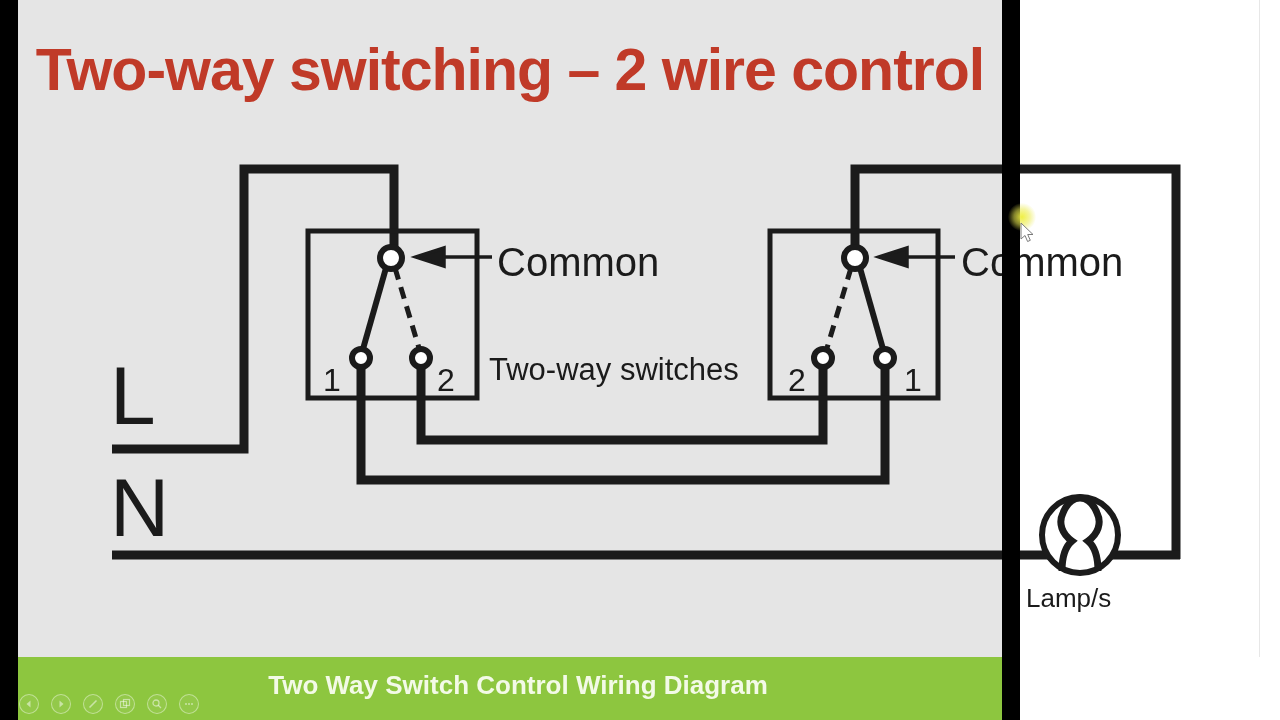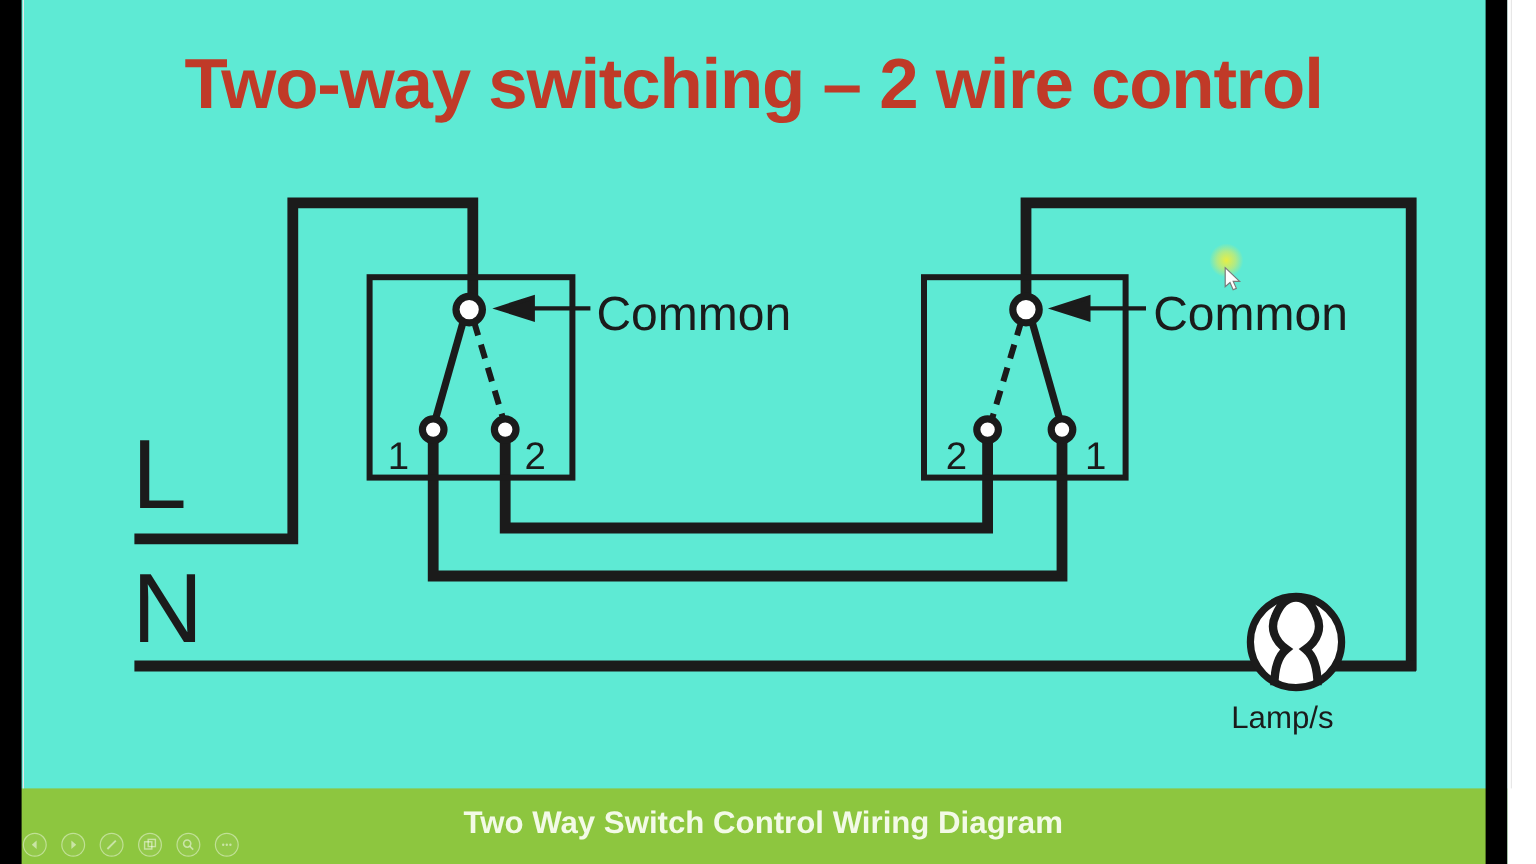--- a/index.html
+++ b/index.html
@@ -1,18 +1,18 @@
 <!DOCTYPE html>
 <html><head>
 <meta charset="utf-8">
 <style>
   * { margin:0; padding:0; box-sizing:border-box; }
   html,body { width:1280px; height:720px; overflow:hidden; background:#fff; }
   body { font-family:"Liberation Sans", sans-serif; }
-  #stage { position:relative; width:1256px; height:720px; background:#5eead4; }
+  #stage { position:relative; width:1020px; height:720px; background:#e5e5e5; }
 
   
   #circuit-svg { position:absolute; left:0; top:0; width:1280px; height:720px; z-index:2; }
 
   
   .lbl { position:absolute; color:#1b1b1b; white-space:nowrap; z-index:3; }
   .slide-title {
     left:0; right:0; top:36px; text-align:center;
     font-size:59px; font-weight:bold; letter-spacing:-1px; color:#c03a28;
   }
@@ -113,20 +113,21 @@
 
     <circle cx="1080" cy="535" r="38" fill="#ffffff" stroke="#1b1b1b" stroke-width="6"></circle>
     <path d="M 1062,571 C 1062,554 1066,546 1072,541 C 1062,534 1058,523 1063,513
              C 1067,503 1073,498 1080,498 C 1087,498 1093,503 1097,513
              C 1102,523 1098,534 1088,541 C 1094,546 1098,554 1098,571" fill="none" stroke="#1b1b1b" stroke-width="7"></path>
   </svg>
 
   <div class="lbl slide-title">Two-way switching – 2 wire control</div>
   <div class="lbl common-label common-left">Common</div>
   <div class="lbl common-label common-right">Common</div>
+  <div class="lbl switches-label">Two-way switches</div>
   <div class="lbl term t1l">1</div>
   <div class="lbl term t2l">2</div>
   <div class="lbl term t2r">2</div>
   <div class="lbl term t1r">1</div>
   <div class="lbl feed-letter l-letter">L</div>
   <div class="lbl feed-letter n-letter">N</div>
   <div class="lbl lamp-label">Lamp/s</div>
 
   <div class="footer-bar">
     <div class="footer-caption">Two Way Switch Control Wiring Diagram</div>

